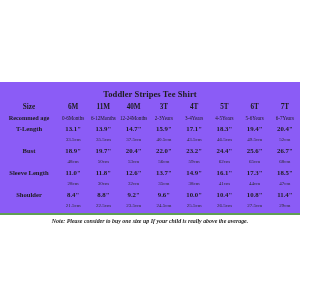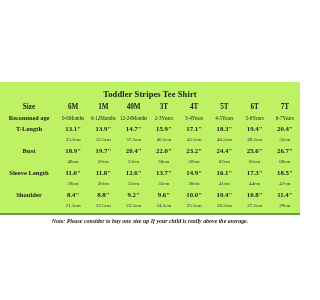--- a/index.html
+++ b/index.html
@@ -13,21 +13,21 @@
     font-family: "Liberation Serif", serif;
     overflow: hidden;
   }
 
   #chart-panel {
     position: absolute;
     left: 0;
     top: 82px;
     width: 300px;
     height: 133px;
-    background: #bef264;
+    background: #8b5cf6;
     border-bottom: 2px solid #5f9e52;
     box-sizing: border-box;
   }
 
   #chart-title {
     text-align: center;
     font-size: 8.5px;
     font-weight: bold;
     color: #1c1c1c;
     letter-spacing: 0.1px;
@@ -117,21 +117,21 @@
         <col class="size-col">
       <col class="size-col">
         <col class="size-col">
         <col class="size-col">
         <col class="size-col">
     </colgroup>
     <tbody>
         <tr class="row-head">
           <th class="rowlabel">Size</th>
           <th>6M</th>
-          <th>1M</th>
+          <th>11M</th>
           <th>40M</th>
           <th>3T</th>
           <th>4T</th>
           <th>5T</th>
           <th>6T</th>
           <th>7T</th>
         </tr>
         <tr class="row-age">
           <td class="rowlabel">Recommed age</td>
           <td>0-6Months</td>

